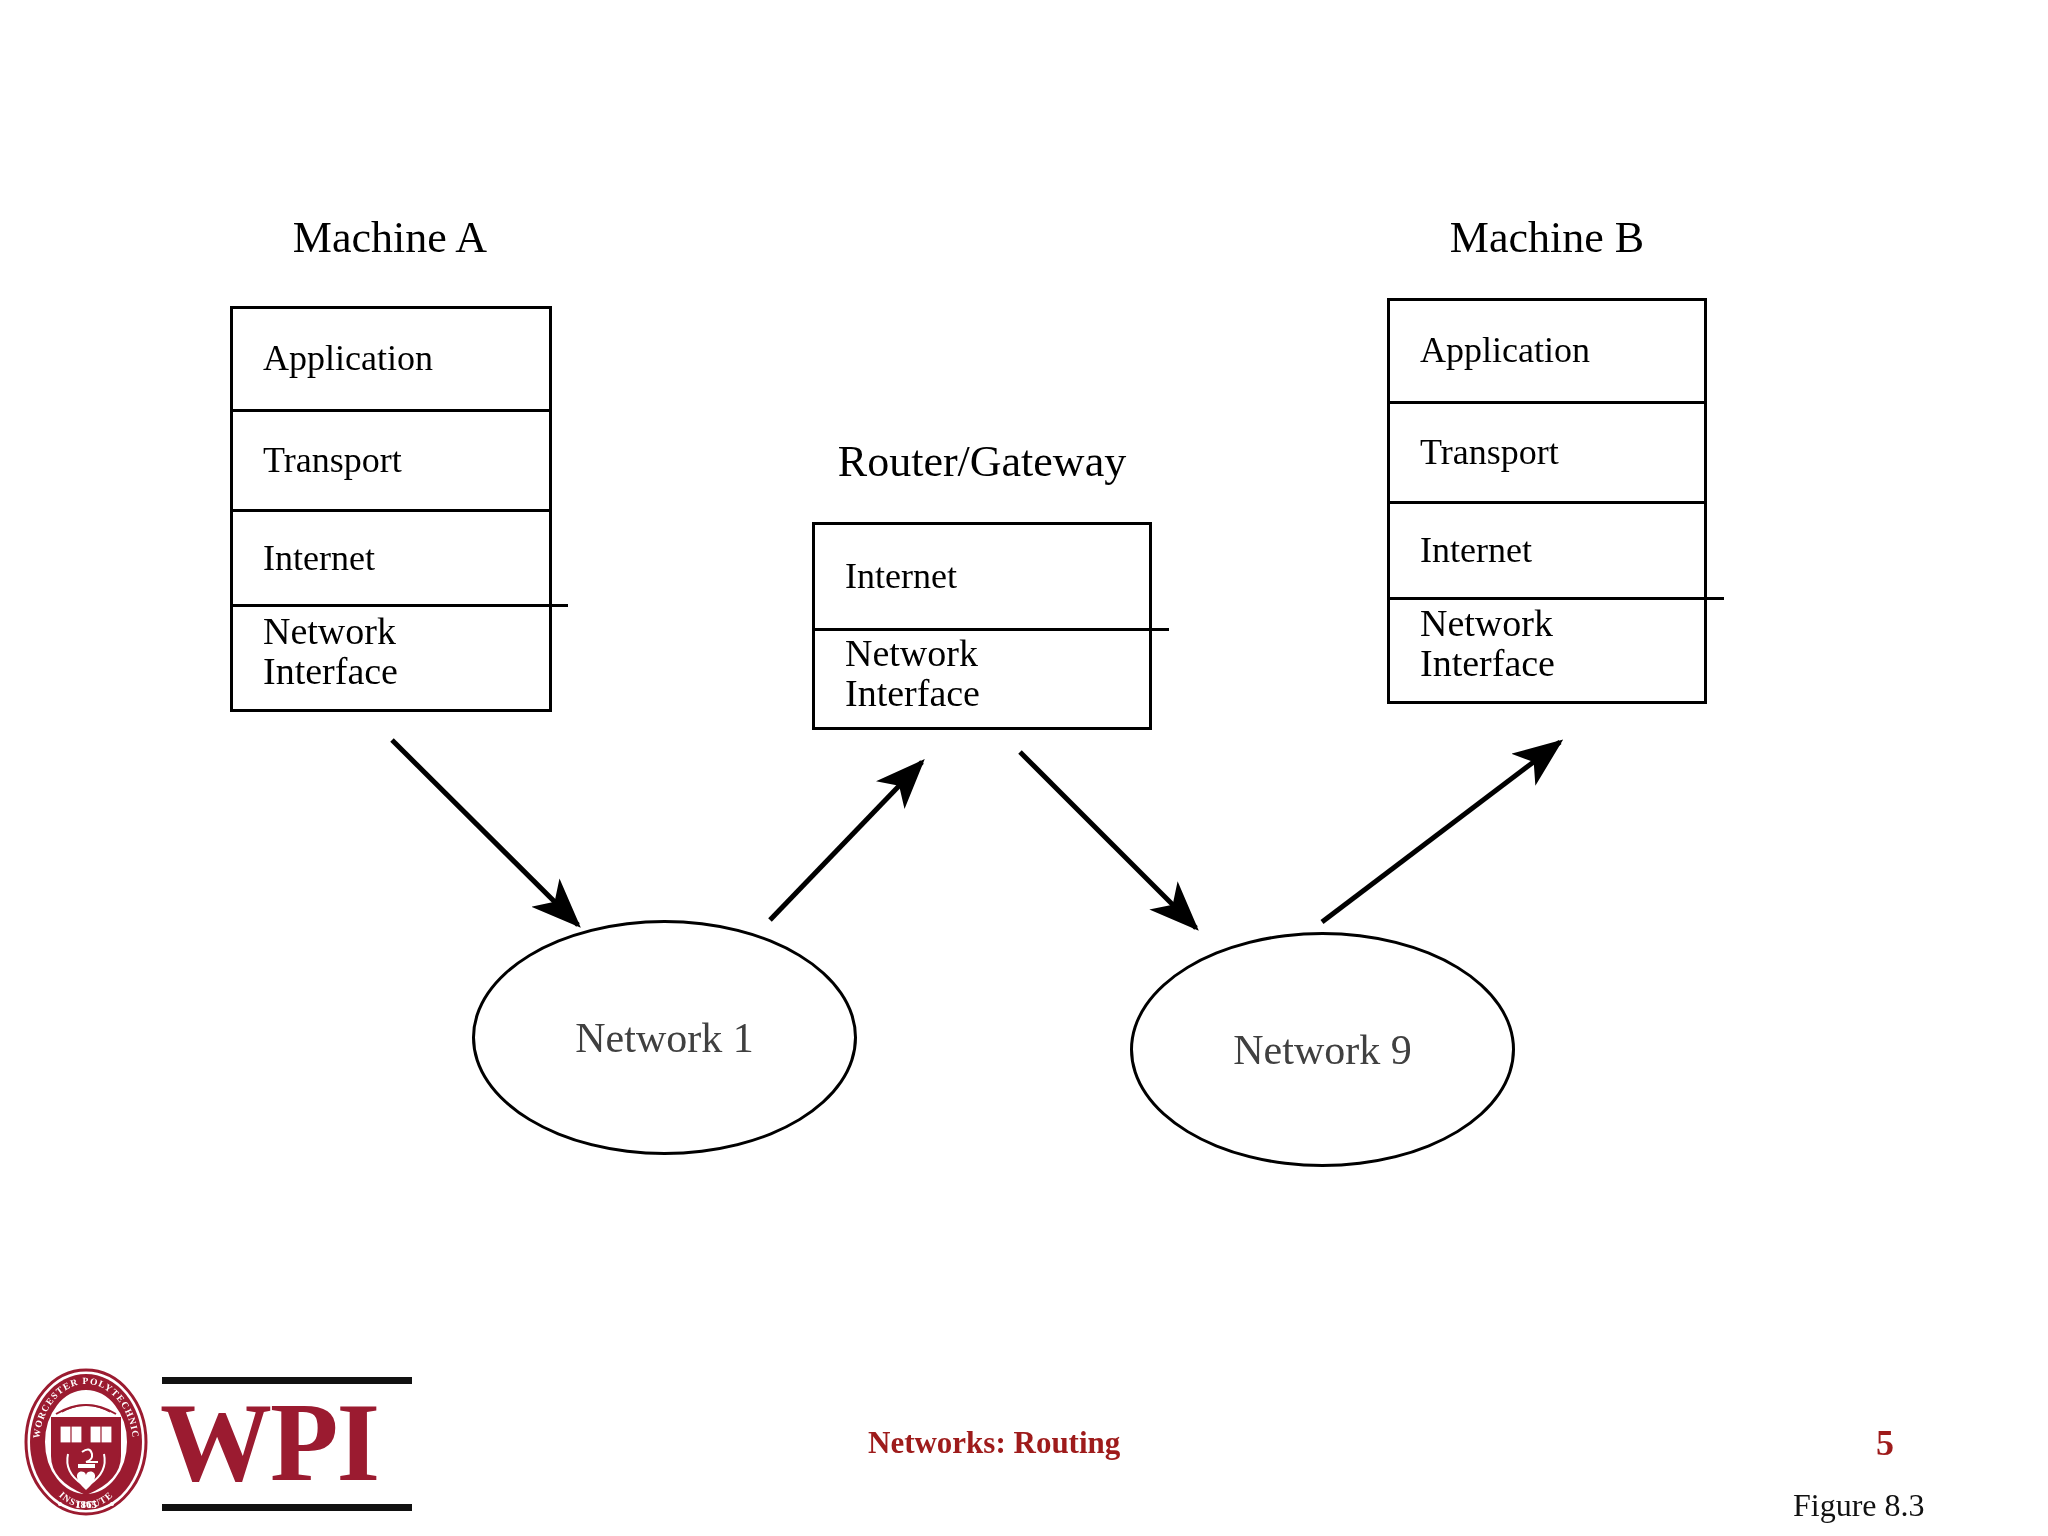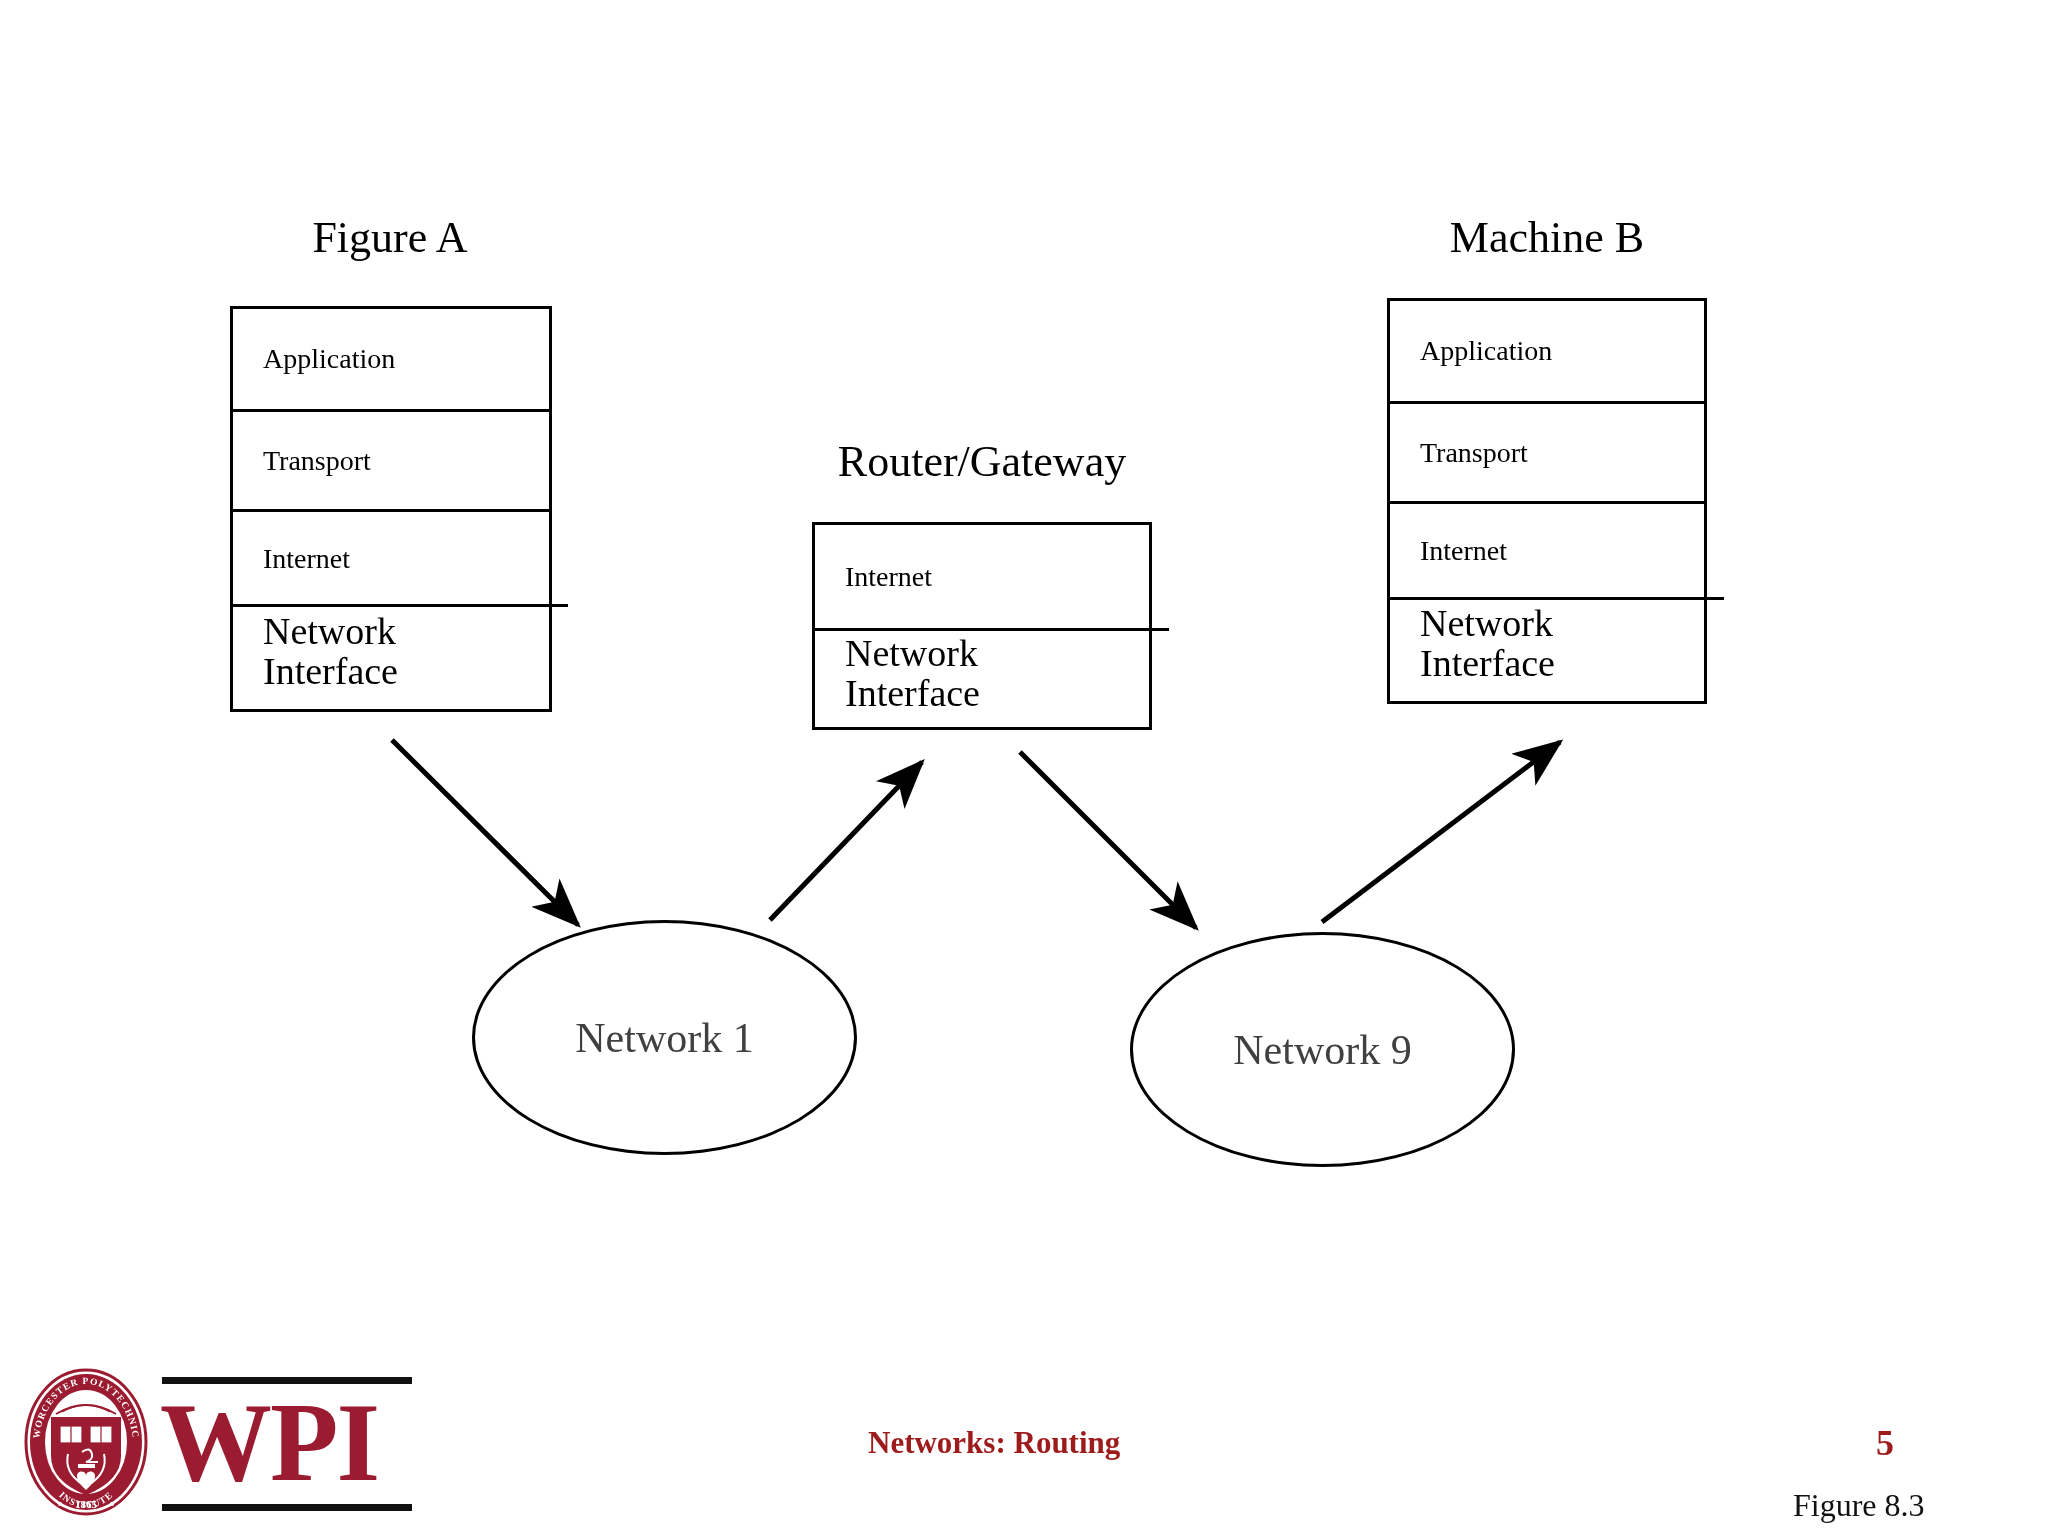--- a/index.html
+++ b/index.html
@@ -39,21 +39,21 @@
     border: 3px solid #000;
     box-sizing: border-box;
     background: #fff;
   }
   .layer {
     position: relative;
     box-sizing: border-box;
     display: flex;
     align-items: center;
     padding-left: 30px;
-    font-size: 28px;
+    font-size: 36px;
     line-height: 1.05;
     color: #000;
     white-space: pre-line;
   }
   .layer.sep-top { border-top: 3px solid #000; text-align: center; }
 
   
   .overshoot-rule {
     position: absolute;
     height: 3px;
@@ -148,21 +148,21 @@
     background: #111;
   }
   .wordmark-bar.top { top: 3px; }
   .wordmark-bar.bottom { top: 130px; }
 </style>
 </head>
 <body>
 
 <div class="slide">
 
-  <div class="device-title" style="left:230px; top:216px; width:320px;">Figure A</div>
+  <div class="device-title" style="left:230px; top:216px; width:320px;">Machine A</div>
 
   <div class="stack" style="left:230px; top:306px; width:322px; height:406px;">
     <div class="layer" style="height:100px;">Application</div>
     <div class="layer sep-top" style="height:100px;">Transport</div>
     <div class="layer sep-top" style="height:97px;">Internet</div>
     <div class="layer" style="height:103px; align-items:flex-start; padding-top:6px; font-size:38px;">Network
 Interface</div>
   </div>
 
   <div class="overshoot-rule" style="left:230px; top:604px; width:338px;"></div>

